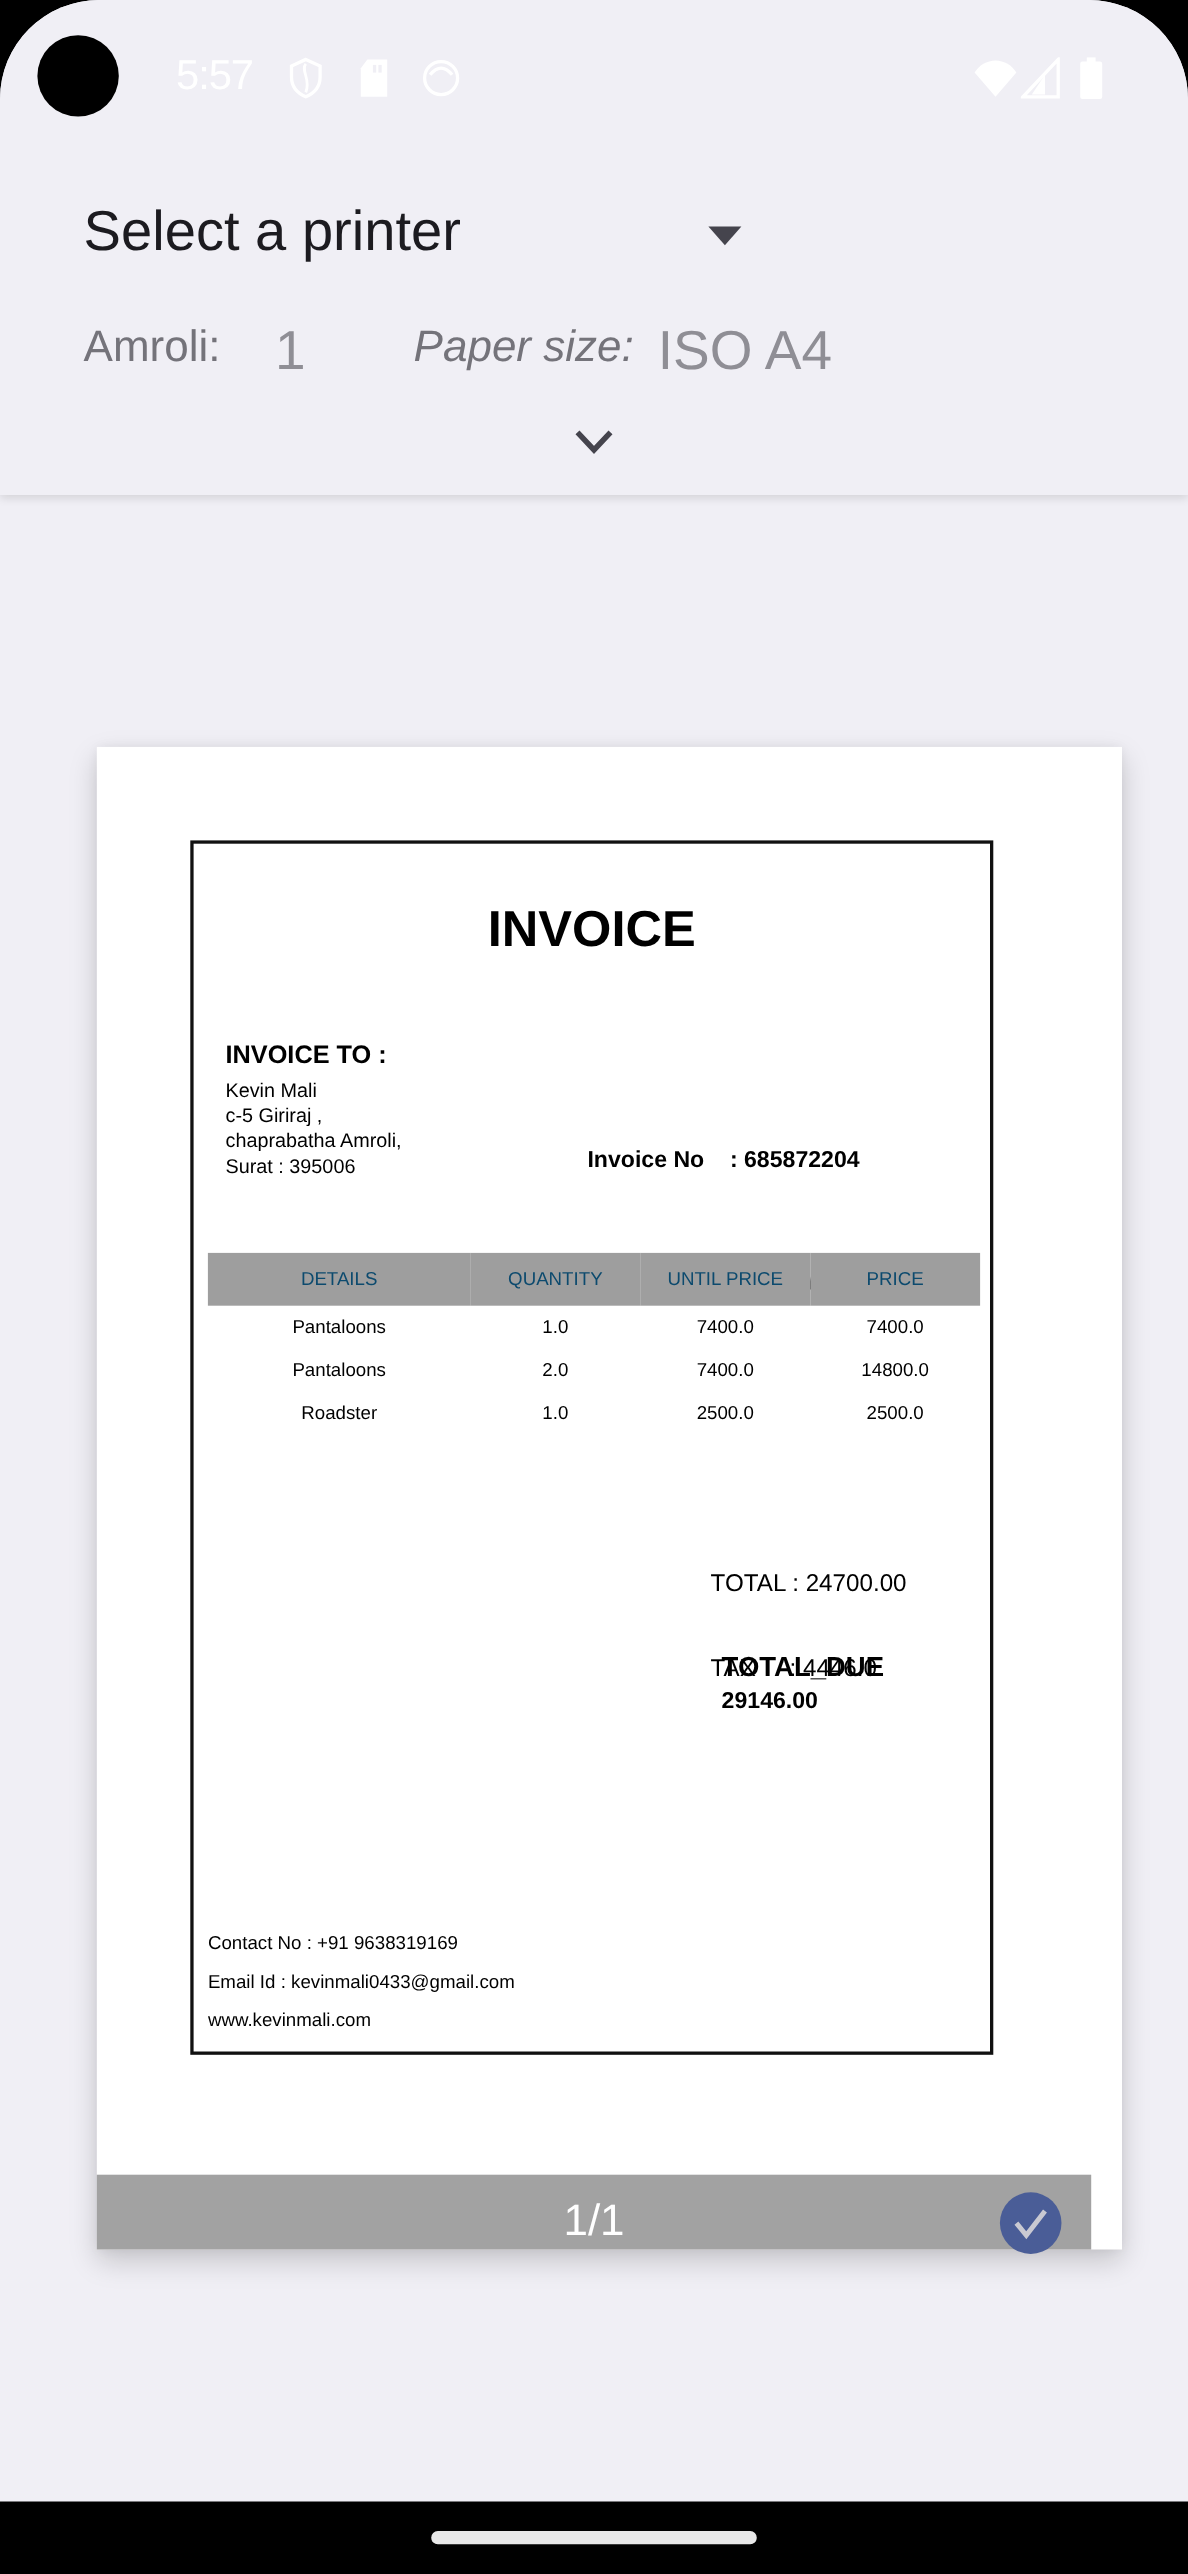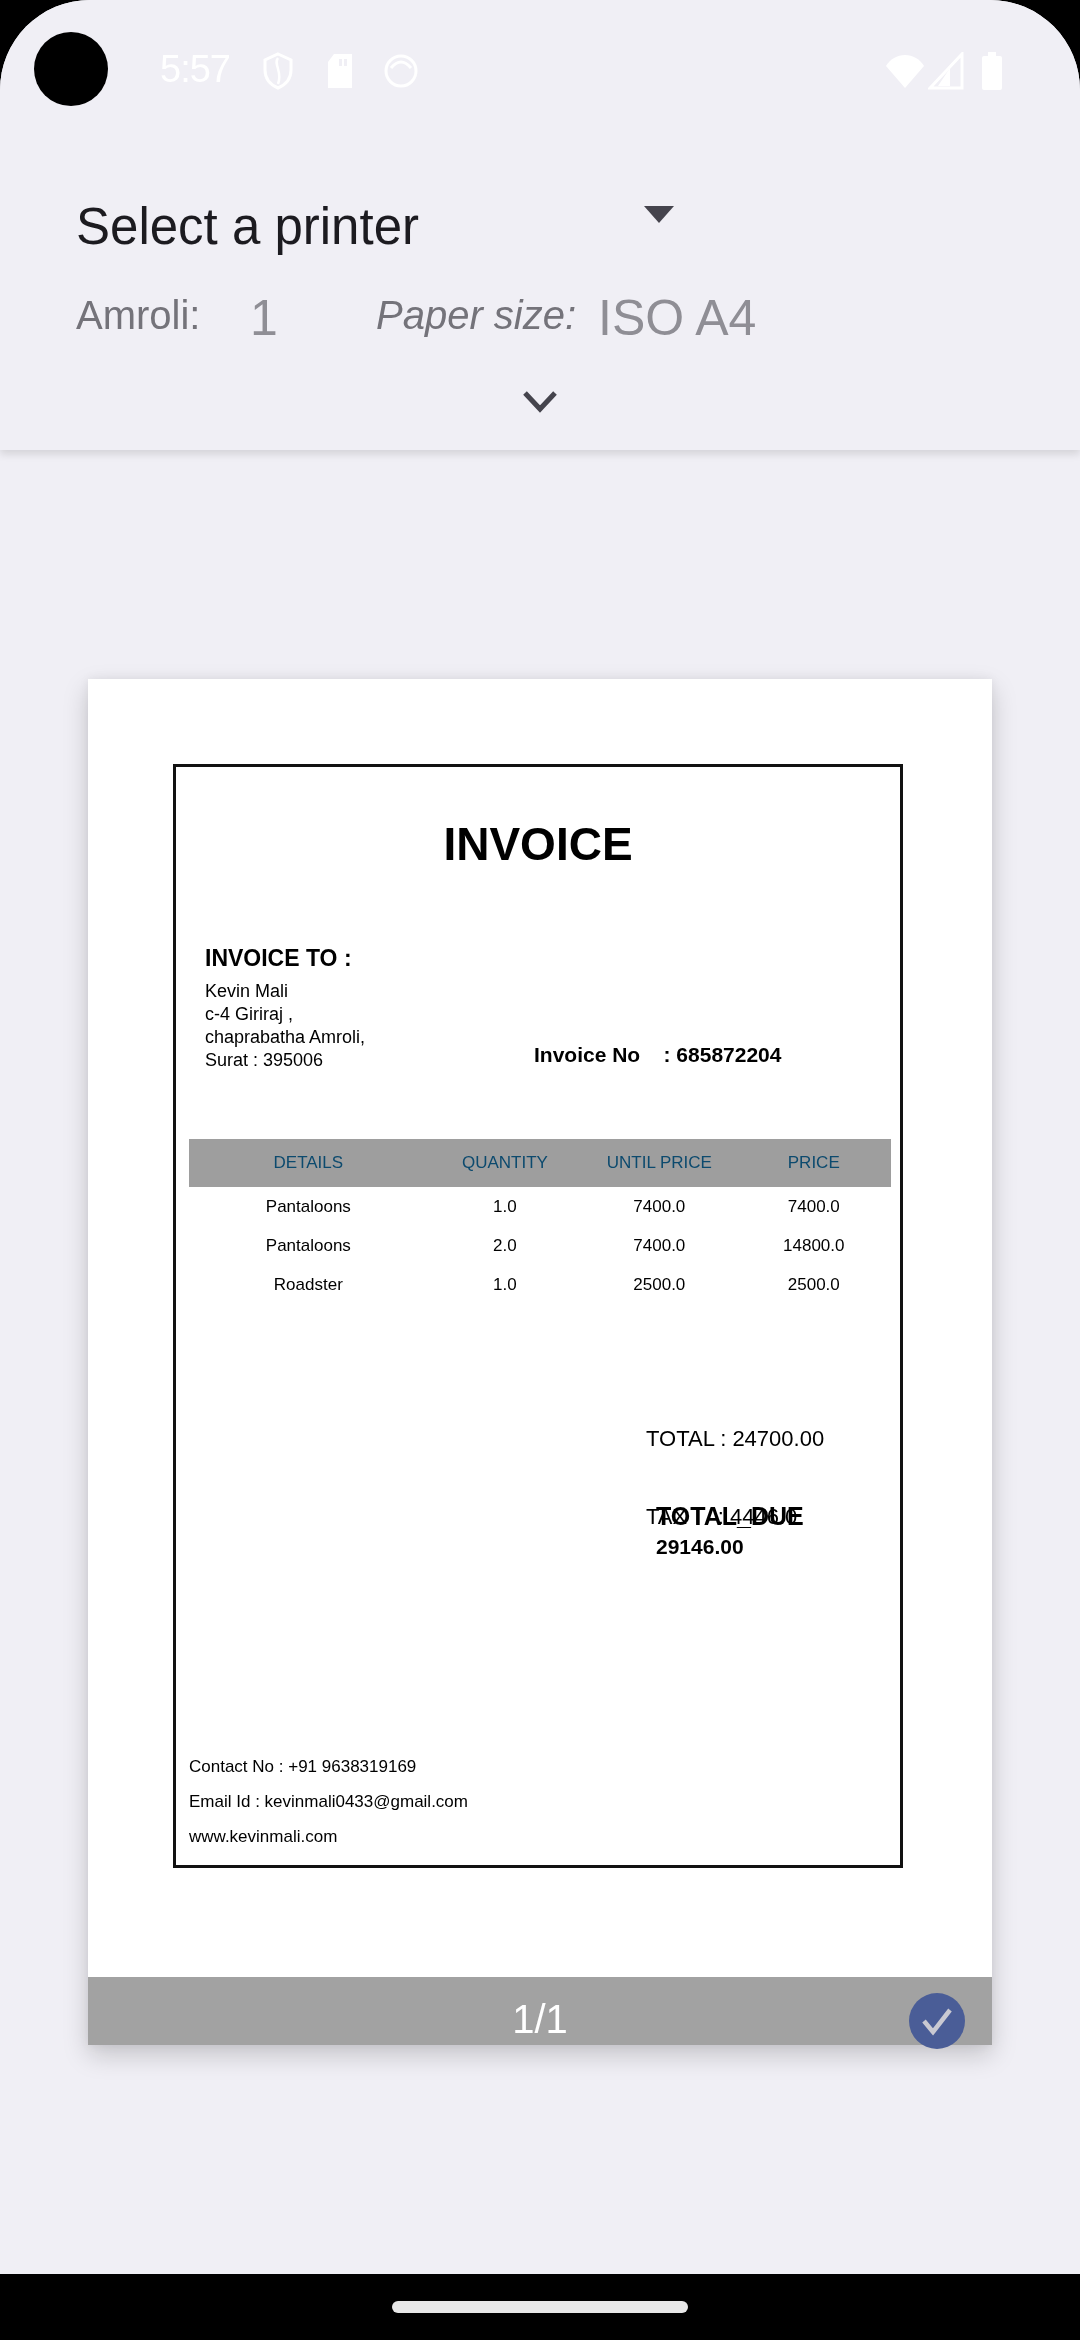--- a/index.html
+++ b/index.html
@@ -2,26 +2,26 @@
 <html><head>
 <meta charset="utf-8">
 <style>
   html, body { margin:0; padding:0; }
   body { width:1080px; height:2340px; position:relative; overflow:hidden; background:#000; font-family:"Liberation Sans", sans-serif; }
   .screen { position:absolute; left:0; top:0; width:1080px; height:2274px; background:#f0eff5; border-radius:90px 90px 0 0; overflow:hidden; }
   .camera { position:absolute; left:34px; top:32px; width:74px; height:74px; border-radius:50%; background:#000; }
   .status-time { position:absolute; left:160px; top:48px; font-size:38px; color:#fff; font-family:"Liberation Sans", sans-serif; letter-spacing:-1px; }
   .sicon { position:absolute; top:52px; }
   .header { position:absolute; left:0; top:0; width:1080px; height:450px; background:#f0eff5; box-shadow:0 4px 8px rgba(0,0,0,0.12); }
-  .printer-select { position:absolute; left:76px; top:180px; font-size:51px; color:#1c1b20;margin-top:17px; }
+  .printer-select { position:absolute; left:76px; top:180px; font-size:51px; color:#1c1b20; }
   .dropdown-arrow { position:absolute; left:644px; top:206px; width:0; height:0; border-left:15px solid transparent; border-right:15px solid transparent; border-top:17px solid #45444d; }
   .opt-label { position:absolute; top:293px; font-size:40px; color:#74737a; }
   .opt-value { position:absolute; top:289px; font-size:50px; color:#8f8e95; }
   .expand { position:absolute; left:522px; top:390px; }
-  .page-card { position:absolute; left:88px; top:679px; width:904px; height:1366px; background:#fff; box-shadow:0 10px 24px rgba(0,0,0,0.18), 0 0 10px rgba(0,0,0,0.06); }
+  .page-card { position:absolute; left:88px; top:679px; width:904px; height:1366px; background:#fff; box-shadow:0 10px 24px rgba(0,0,0,0.18), 0 0 10px rgba(0,0,0,0.06);padding-left:28px; }
   .inv-box { position:absolute; left:85px; top:85px; width:730px; height:1104px; border:3px solid #111; box-sizing:border-box; color:#000; }
   .inv-title { position:absolute; left:0; right:0; top:50px; text-align:center; font-size:46px; font-weight:bold; }
   .to-head { position:absolute; left:29px; top:178px; font-size:23px; font-weight:bold; }
   .to-lines { position:absolute; left:29px; top:213px; font-size:18px; line-height:23px; }
   .meta { position:absolute; left:358px; top:195px; font-size:21px; font-weight:bold; line-height:37px; white-space:pre; }
   .tbl { position:absolute; left:13px; top:372px; width:702px; border-collapse:collapse; font-size:17px; }
   .tbl th { background:#9e9e9e; color:#0c4a6e; font-weight:normal; height:46px; }
   .tbl td { text-align:center; height:37px; }
   .totals { position:absolute; left:470px; top:607px; font-size:22px; line-height:26px; white-space:pre; }
   .due { position:absolute; left:480px; top:735px; width:170px; text-align:left; font-weight:bold; }
@@ -95,21 +95,21 @@
     </span>
   </div>
 
   <div class="page-card">
     <div class="inv-box">
       <div class="inv-title">INVOICE</div>
 
       <div class="to-head">INVOICE TO :</div>
       <div class="to-lines">
         <div>Kevin Mali</div>
-        <div>c-4 Giriraj ,</div>
+        <div>c-5 Giriraj ,</div>
         <div>chaprabatha Amroli,</div>
         <div>Surat : 395006</div>
       </div>
 
       <div class="meta">
         <div>Invoice No    : 685872204</div>
         <div>Invoice Date : 25 / 7 / 2023</div>
       </div>
 
       <table class="tbl">

